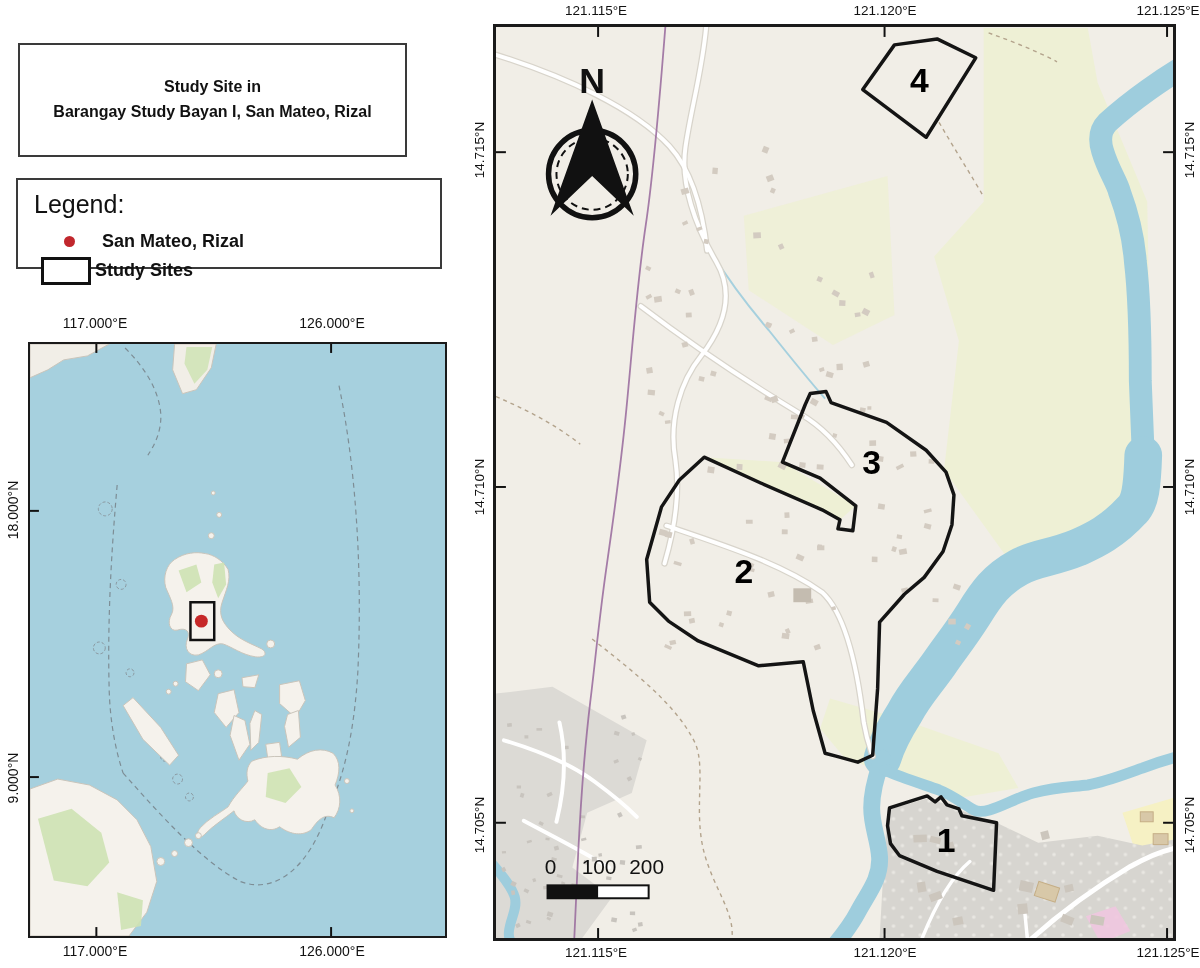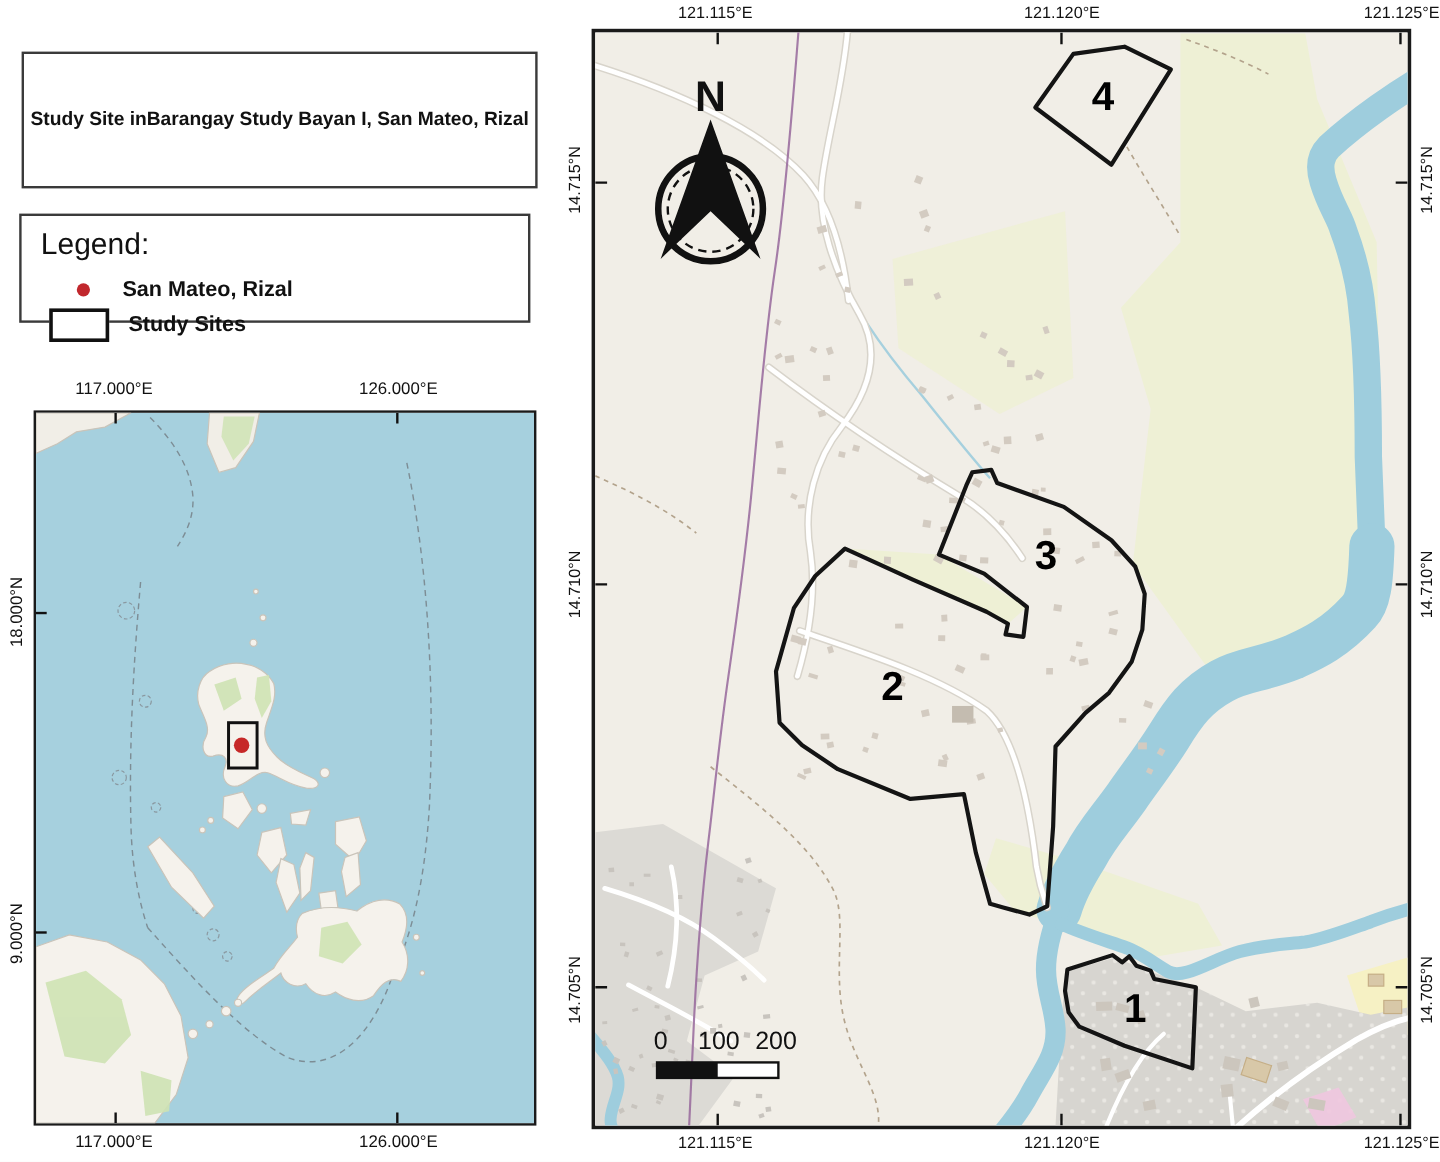--- a/index.html
+++ b/index.html
@@ -1,28 +1,28 @@
 <!DOCTYPE html>
 <html><head>
 <meta charset="utf-8">
 <style>
   html,body{margin:0;padding:0;background:#fff;}
   #fig{position:relative;width:1200px;height:968px;background:#ffffff;overflow:hidden;
        font-family:"Liberation Sans", sans-serif;color:#111;}
   .box{position:absolute;background:#fff;border:2px solid #3a3a3a;box-sizing:border-box;}
-  .title-box{left:18px;top:43px;width:430px;height:114px;display:flex;flex-direction:row;
+  .title-box{left:18px;top:43px;width:389px;height:114px;display:flex;flex-direction:column;
              justify-content:center;align-items:center;text-align:center;}
   .title-box div{font-size:16px;font-weight:bold;line-height:1.55;}
   .legend-box{left:16px;top:178px;width:426px;height:91px;padding:8px 14px;}
   .lg-h{font-size:25px;margin:2px 0 8px 2px;}
   .lg-item{display:flex;align-items:center;height:29px;font-size:18px;font-weight:bold;}
   .lg-dot{width:11px;height:11px;border-radius:50%;background:#c1272d;margin-left:32px;flex:0 0 auto;}
   .lg-dot + .lg-label{margin-left:27px;}
   .lg-rect{width:44px;height:22px;border:3px solid #111;background:#fff;margin-left:9px;flex:0 0 auto;}
-  .lg-rect + .lg-label{margin-left:16px;}
+  .lg-rect + .lg-label{margin-left:4px;}
   .map-frame{position:absolute;box-sizing:border-box;border:2px solid #1a1a1a;}
   .inset-frame{left:28px;top:342px;width:419px;height:596px;}
   .main-frame{left:493px;top:24px;width:683px;height:917px;border-width:3px;}
   .map-frame svg{position:absolute;left:0;top:0;width:100%;height:100%;display:block;}
   .coord{position:absolute;font-size:14px;white-space:nowrap;transform:translateX(-50%);}
   .coord.rot{transform:translate(-50%,-50%) rotate(-90deg);}
   .coord.small{font-size:13.5px;}
 </style>
 </head>
 <body>

